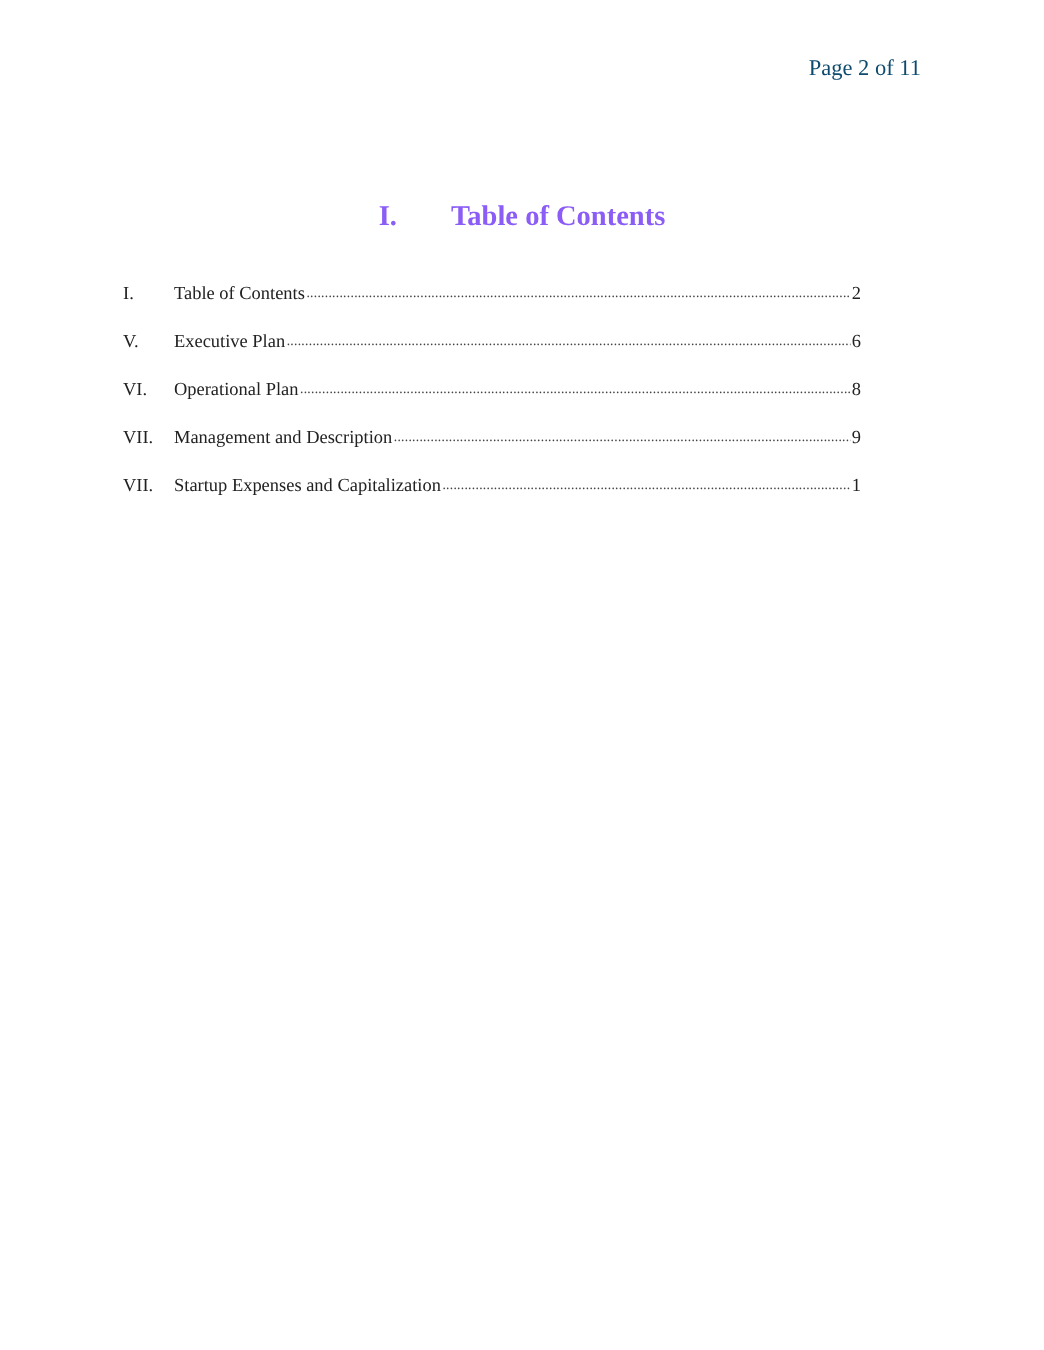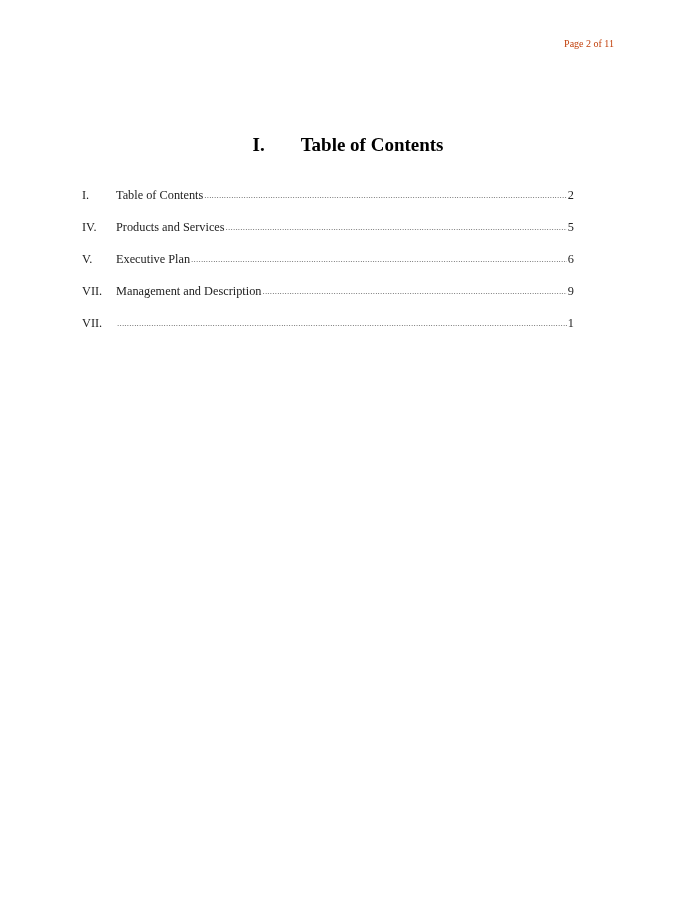--- a/index.html
+++ b/index.html
@@ -12,32 +12,32 @@
       height: 900px;
       position: relative;
       overflow: hidden;
       font-family: "Liberation Serif", "DejaVu Serif", serif;
       color: #1a1a1a;
     }
     .page-number {
       position: absolute;
       top: 38px;
       right: 82px;
-      font-size: 10px;
-      color: #c2410c;
+      font-size: 15px;
+      color: #0c4a6e;
     }
     .heading {
       position: absolute;
       top: 134px;
       left: 0;
       width: 696px;
       text-align: center;
       font-size: 19px;
       font-weight: bold;
-      color: #000000;
+      color: #8b5cf6;
     }
     .heading .num {
       display: inline-block;
       margin-right: 36px;
     }
     .toc {
       position: absolute;
       top: 188px;
       left: 82px;
       width: 492px;
@@ -86,35 +86,36 @@
 </div>
 
 <div class="toc">
   <div class="toc-row">
     <span class="roman">I.</span>
     <span class="title">Table of Contents</span>
     <span class="leader"></span>
     <span class="pg">2</span>
   </div>
   <div class="toc-row">
-    <span class="roman">IV.</span>
-    <span class="title">Products and Services</span>
-    <span class="leader"></span>
-    <span class="pg">5</span>
-  </div>
-  <div class="toc-row">
     <span class="roman">V.</span>
     <span class="title">Executive Plan</span>
     <span class="leader"></span>
     <span class="pg">6</span>
+  </div>
+  <div class="toc-row">
+    <span class="roman">VI.</span>
+    <span class="title">Operational Plan</span>
+    <span class="leader"></span>
+    <span class="pg">8</span>
   </div>
   <div class="toc-row">
     <span class="roman">VII.</span>
     <span class="title">Management and Description</span>
     <span class="leader"></span>
     <span class="pg">9</span>
   </div>
   <div class="toc-row">
     <span class="roman">VII.</span>
+    <span class="title">Startup Expenses and Capitalization</span>
     <span class="leader"></span>
     <span class="pg">1</span>
   </div>
 </div>
 
 </body></html>

